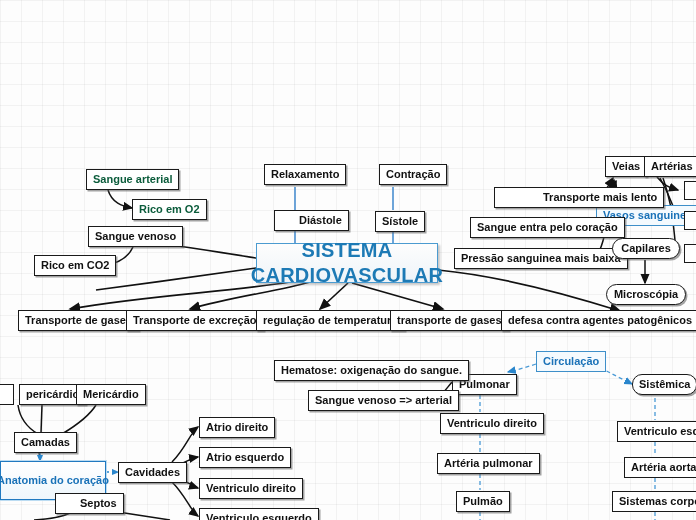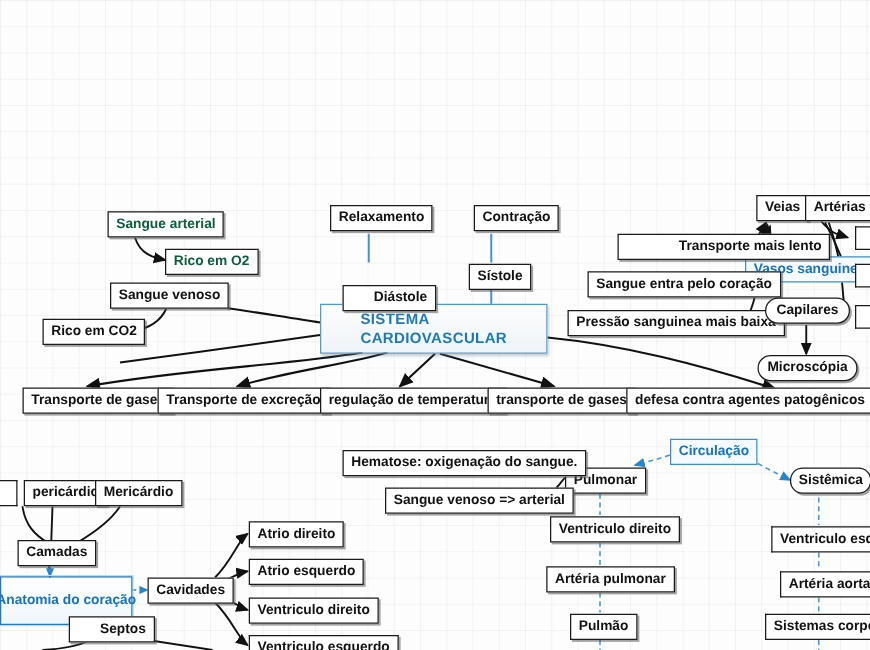--- a/index.html
+++ b/index.html
@@ -70,24 +70,24 @@
   .node.selected {
     border: 1.8px solid #2079c0;
     color: #1a72b8;
     background: linear-gradient(#ffffff, #eef6fc);
     box-shadow: 0 0 0 1px #bcdcf2;
   }
   .node.central {
     border: 1.8px solid #4b9bd0;
     background: linear-gradient(#fdfdfd, #eef4f9);
     color: #1d7ab5;
-    font-size: 12px;
+    font-size: 20px;
     font-weight: bold;
     letter-spacing: 0.3px;
-    text-align: left;
+    text-align: center;
     line-height: 1.25;
     white-space: pre-line;
     box-shadow: 1.5px 1.5px 2px rgba(120,120,120,0.4);
   }
   .node.clip-right {
     border-right: none;
     box-shadow: none;
     justify-content: flex-start;
   }
   .node.clip-left {
@@ -203,21 +203,21 @@
 
   <div class="node central" style="left:256px; top:243px; width:182px; height:40px;">SISTEMA
 CARDIOVASCULAR</div>
 
   <div class="node green" style="left:72px; top:169px;margin-left:14px;">Sangue arterial</div>
   <div class="node green" style="left:132px; top:199px;">Rico em O2</div>
   <div class="node" style="left:88px; top:226px;">Sangue venoso</div>
   <div class="node" style="left:34px; top:255px;">Rico em CO2</div>
 
   <div class="node" style="left:264px; top:164px;">Relaxamento</div>
-  <div class="node" style="left:274px; top:228px;padding-left:24px;">Diástole</div>
+  <div class="node" style="left:274px; top:210px;padding-left:24px;">Diástole</div>
   <div class="node" style="left:379px; top:164px;">Contração</div>
   <div class="node" style="left:375px; top:211px;">Sístole</div>
 
   <div class="node" style="left:605px; top:156px;">Veias</div>
   <div class="node" style="left:644px; top:156px;">Artérias</div>
   <div class="node blue" style="left:596px; top:205px;">Vasos sanguineos</div>
   <div class="node" style="left:494px; top:187px;padding-left:48px;">Transporte mais lento</div>
   <div class="node" style="left:470px; top:217px;">Sangue entra pelo coração</div>
   <div class="node" style="left:454px; top:248px;">Pressão sanguinea mais baixa</div>
   <div class="node clip-right" style="left:684px; top:181px; width:12px; height:19px;"></div>

